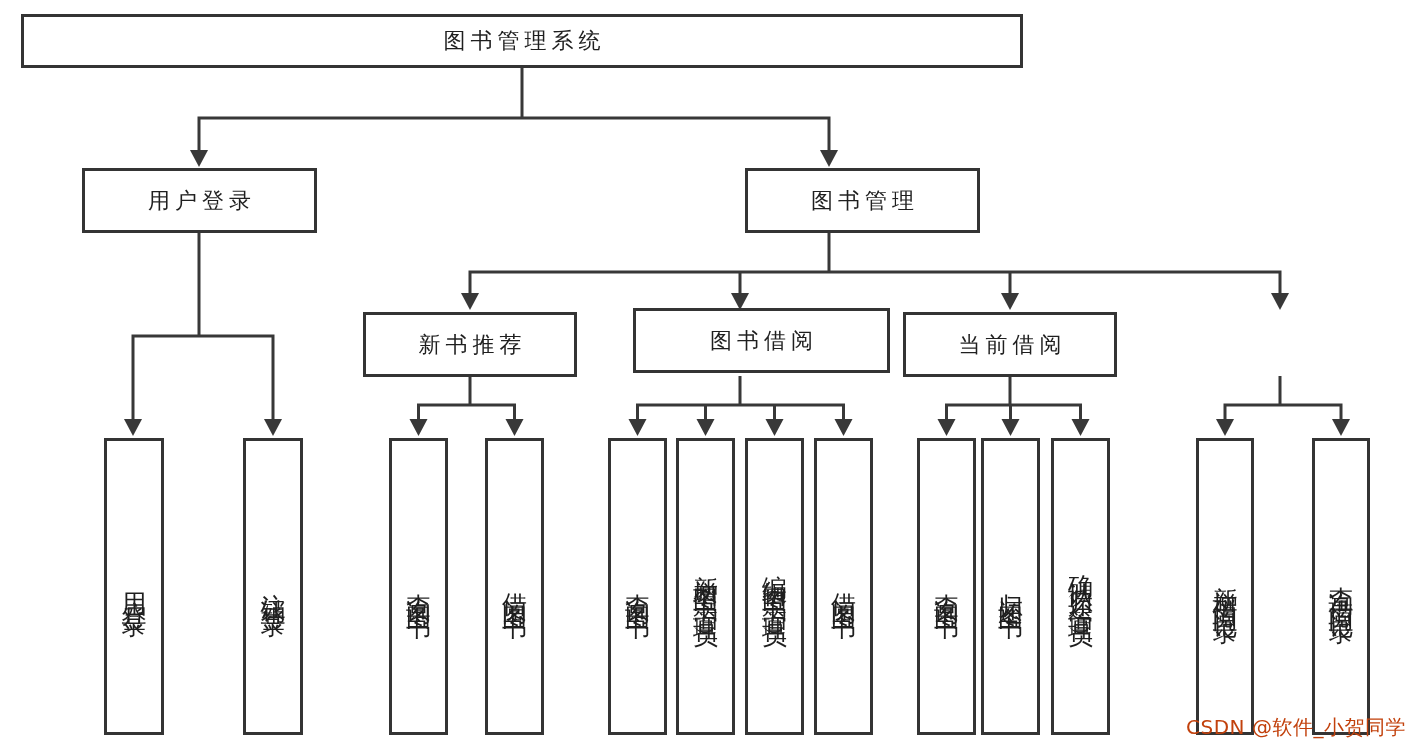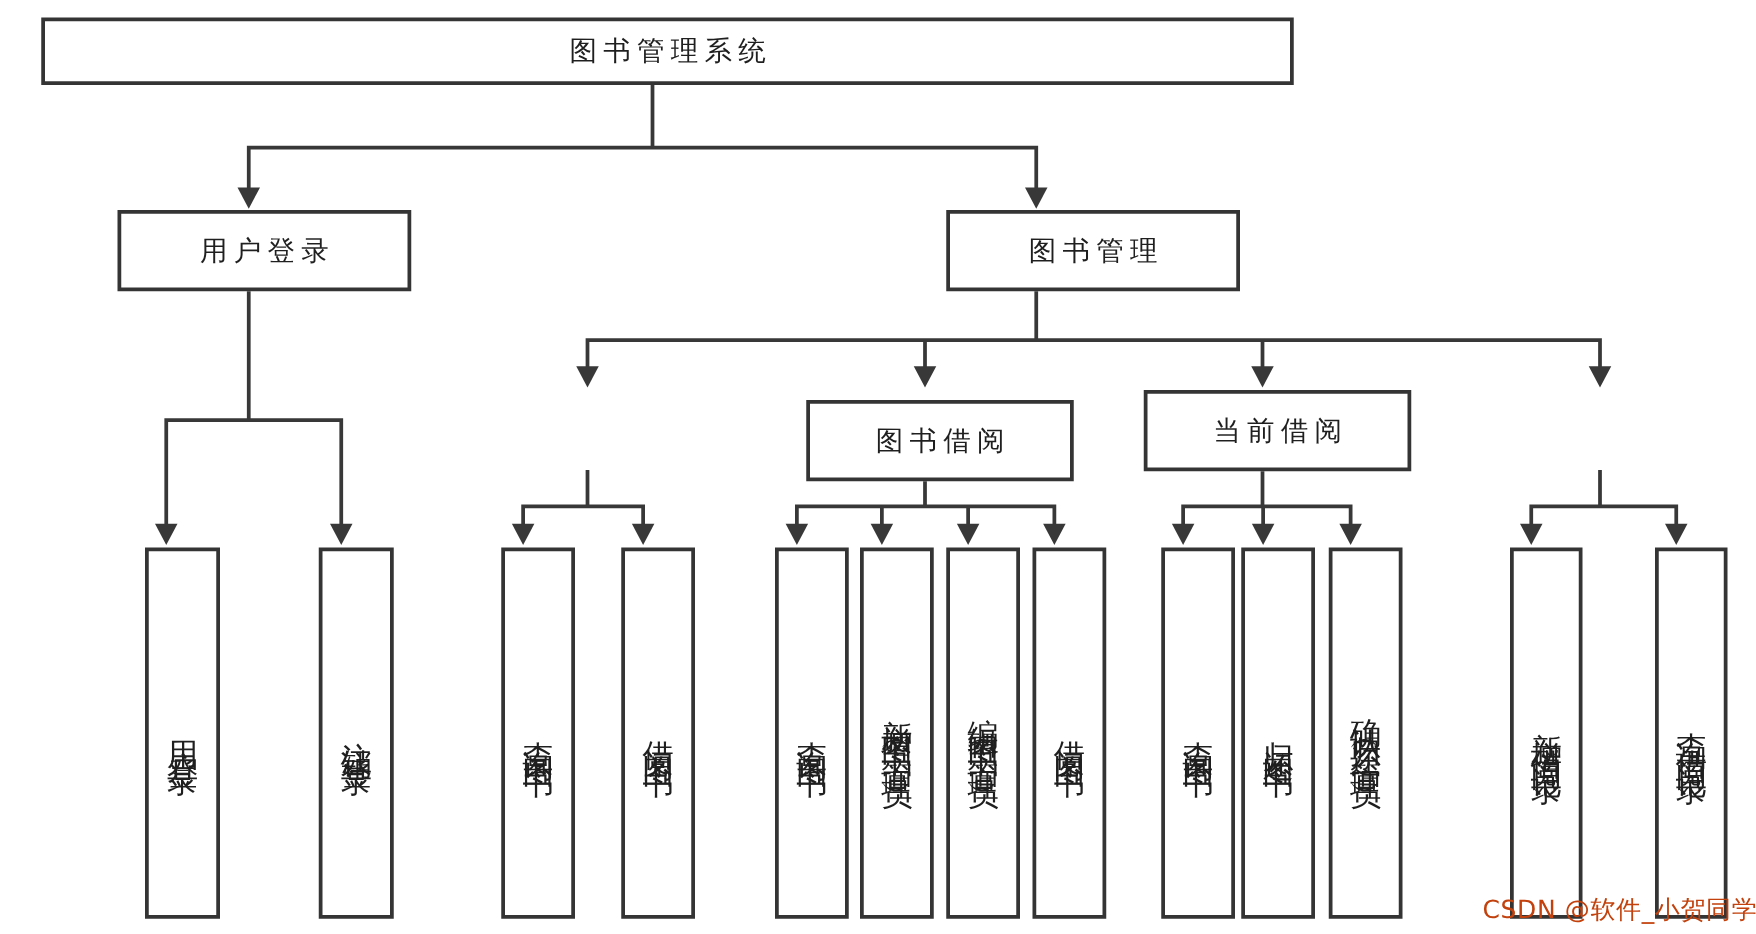--- a/index.html
+++ b/index.html
@@ -22,21 +22,20 @@
   }
   .node {
     position: absolute;
     box-sizing: border-box;
     border: 3px solid #343434;
     background: #ffffff;
     display: flex;
     align-items: center;
     justify-content: center;
     color: #1f1f1f;
-    margin-left: 12px;
   }
   .h-node {
     font-size: 22px;
     letter-spacing: 5px;
     text-indent: 5px; 
     white-space: nowrap;
   }
   .v-node {
     font-size: 25px;
   }
@@ -127,21 +126,24 @@
     <span>图书管理系统</span>
   </div>
 
   <div class="node h-node" style="left:82px; top:168px; width:235px; height:65px;">
     <span>用户登录</span>
   </div>
   <div class="node h-node" style="left:745px; top:168px; width:235px; height:65px;">
     <span>图书管理</span>
   </div>
 
-  <div class="node h-node" style="left:633px; top:320px; width:214px; height:65px;">
+  <div class="node h-node" style="left:363px; top:312px; width:214px; height:65px;">
+    <span>新书推荐</span>
+  </div>
+  <div class="node h-node" style="left:633px; top:308px; width:257px; height:65px;">
     <span>图书借阅</span>
   </div>
   <div class="node h-node" style="left:903px; top:312px; width:214px; height:65px;">
     <span>当前借阅</span>
   </div>
 
   <div class="node v-node" style="left:104px; top:438px; width:60px; height:297px;">
     <span class="v-label">用户登录</span>
   </div>
   <div class="node v-node" style="left:243px; top:438px; width:60px; height:297px;">

